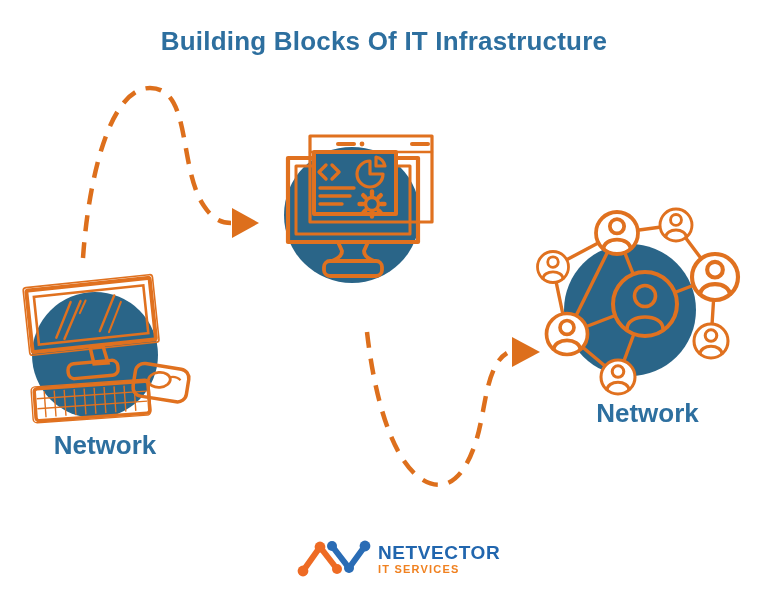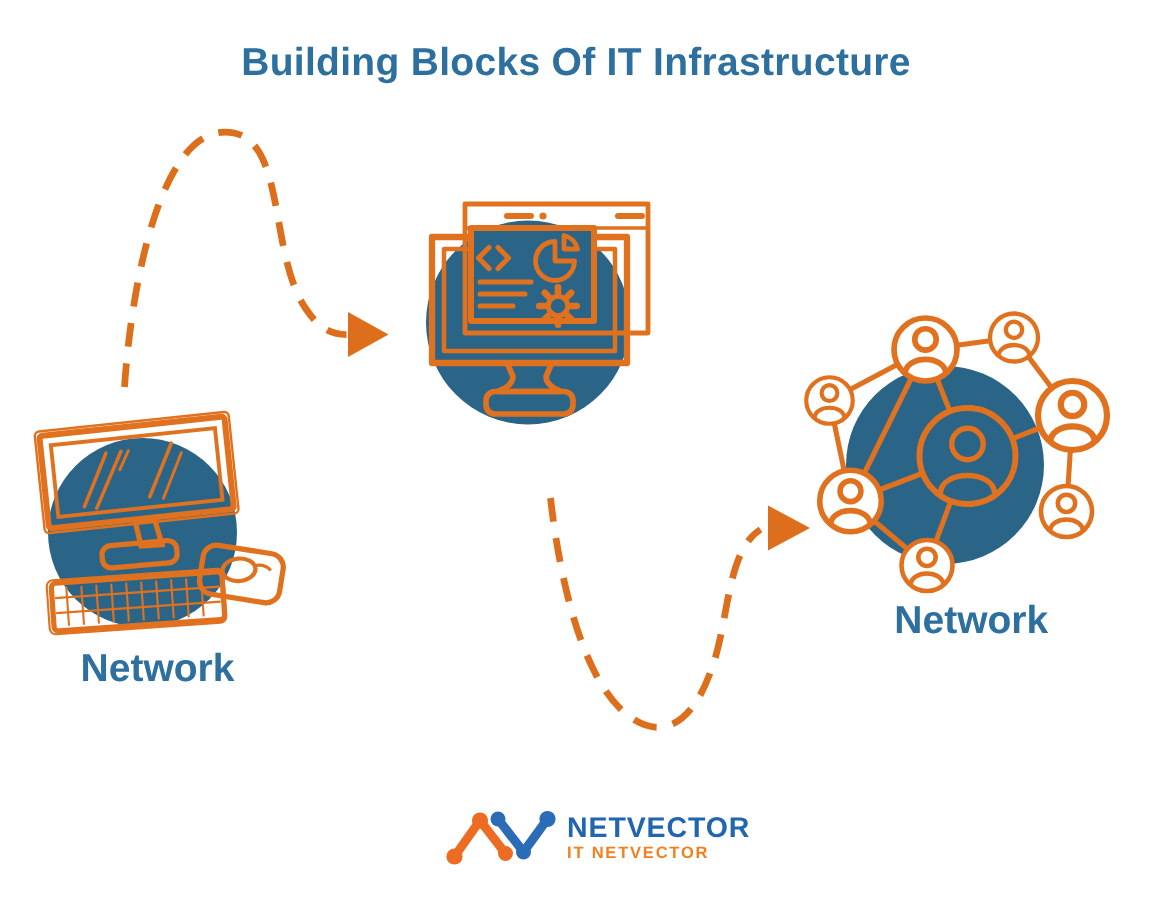--- a/index.html
+++ b/index.html
@@ -171,17 +171,17 @@
       </g>
       <circle cx="8" cy="34" r="5.4" fill="#EE6B24"></circle>
       <circle cx="25" cy="10" r="5.4" fill="#EE6B24"></circle>
       <circle cx="42" cy="32" r="5" fill="#EE6B24"></circle>
       <circle cx="37" cy="9" r="5" fill="#2A6CB5"></circle>
       <circle cx="54" cy="31" r="5" fill="#2A6CB5"></circle>
       <circle cx="70" cy="9" r="5.4" fill="#2A6CB5"></circle>
     </svg>
     <div class="logo-text">
       <div class="logo-name">NETVECTOR</div>
-      <div class="logo-tagline">IT NETVECTOR</div>
+      <div class="logo-tagline">IT SERVICES</div>
     </div>
   </div>
 
 </div>
 
 </body></html>

